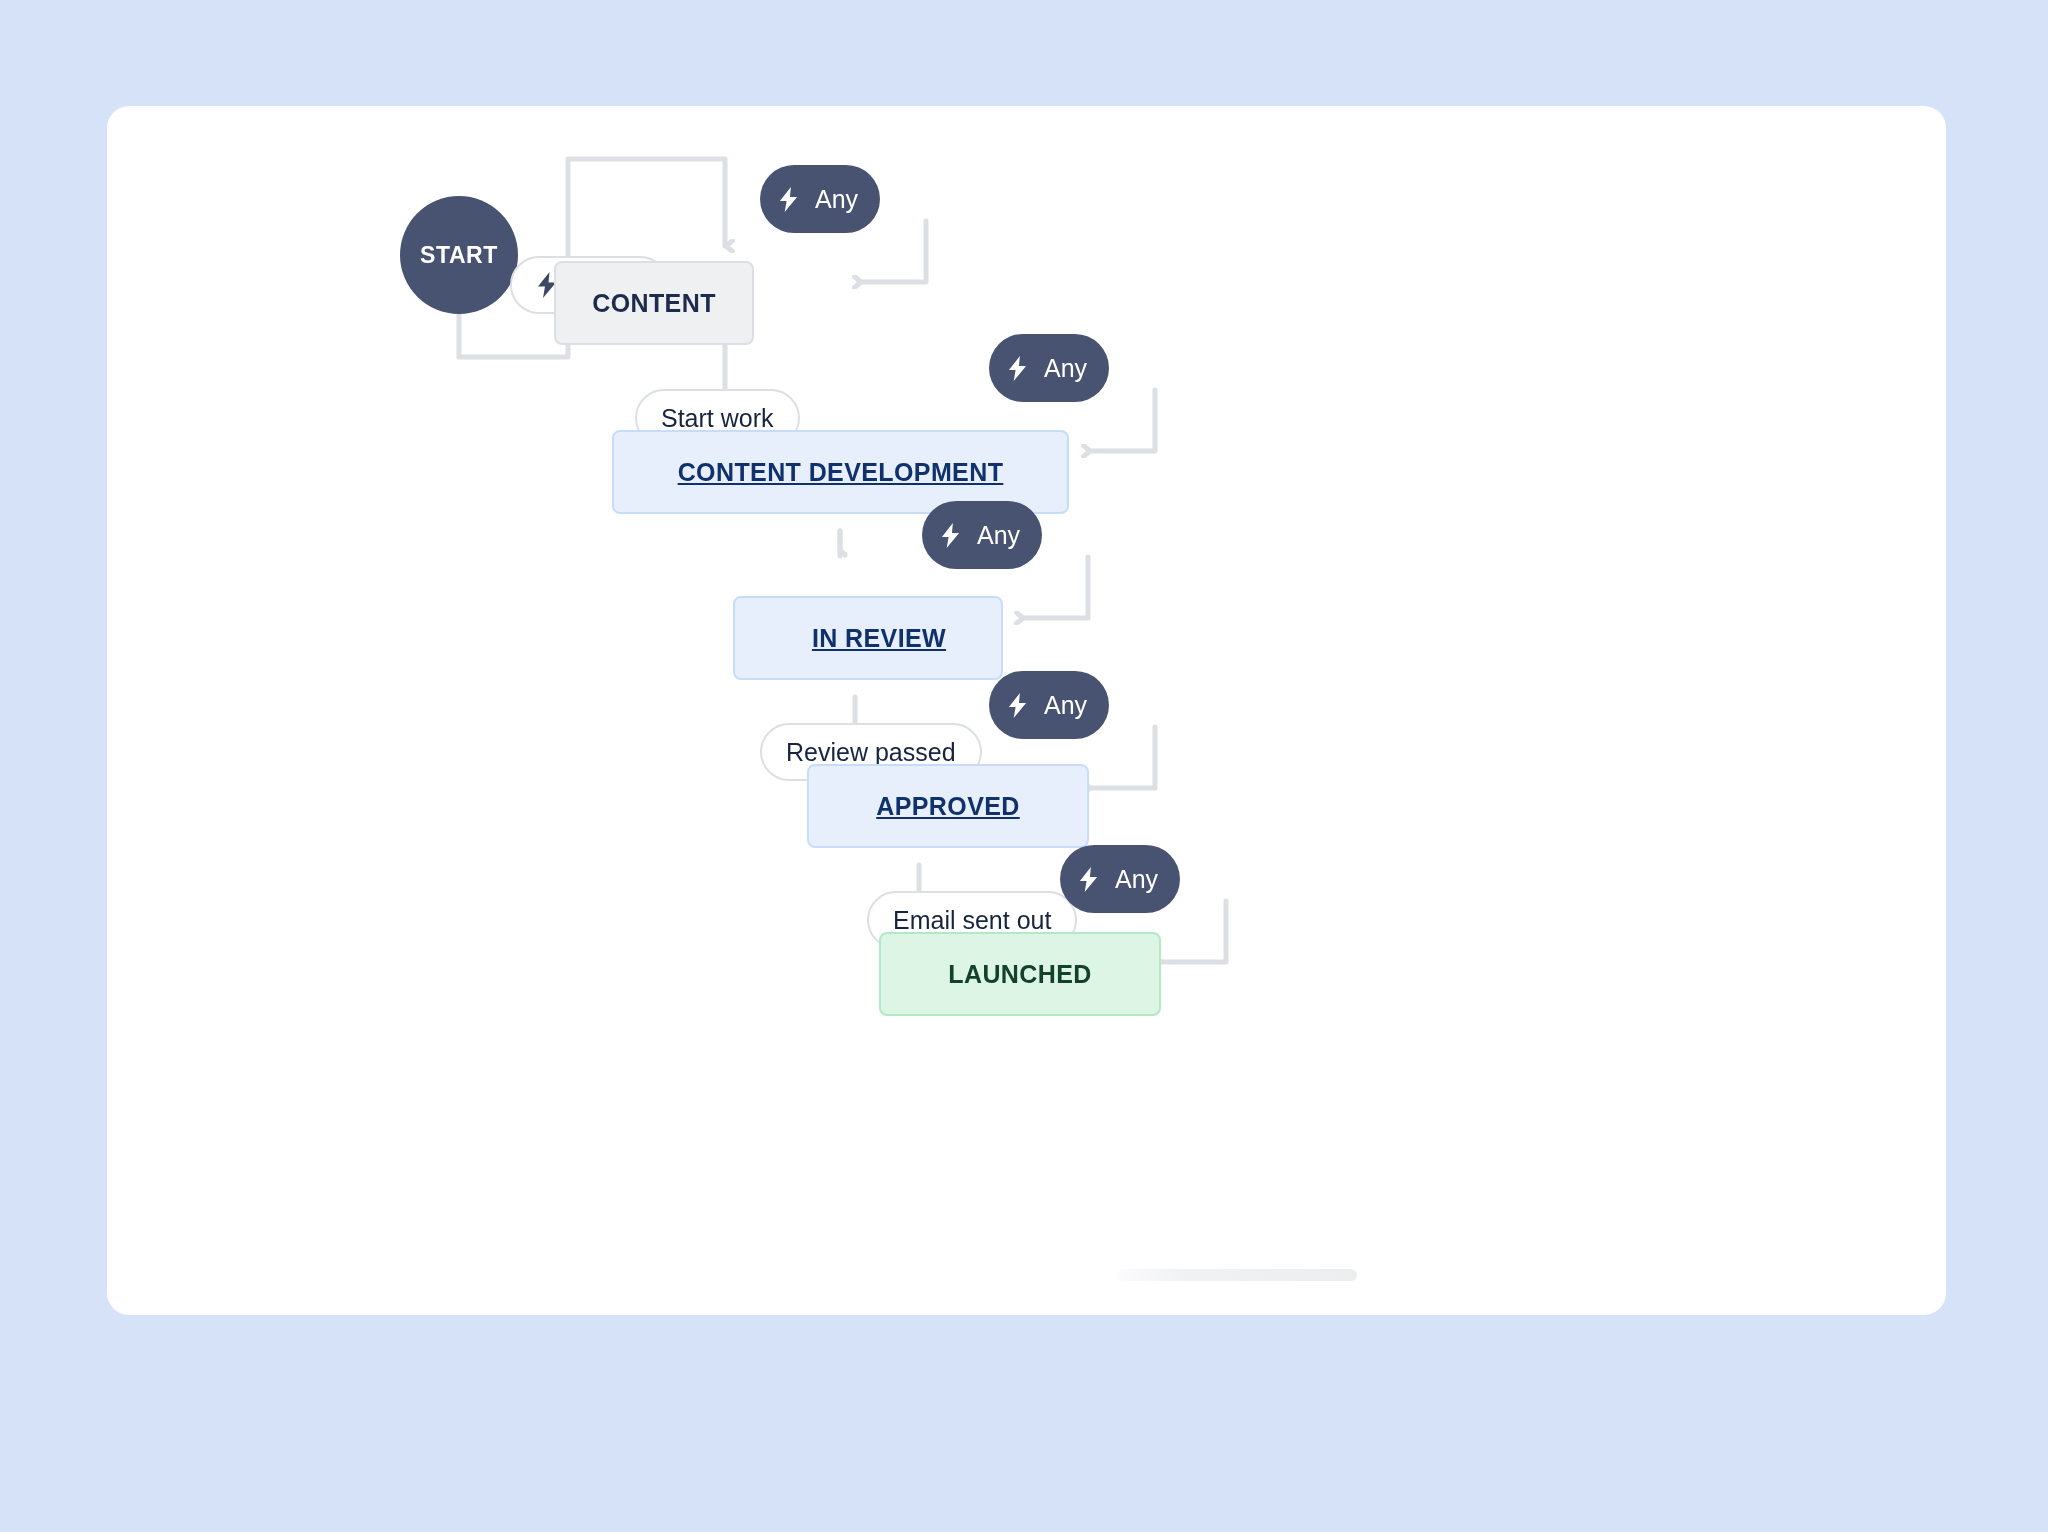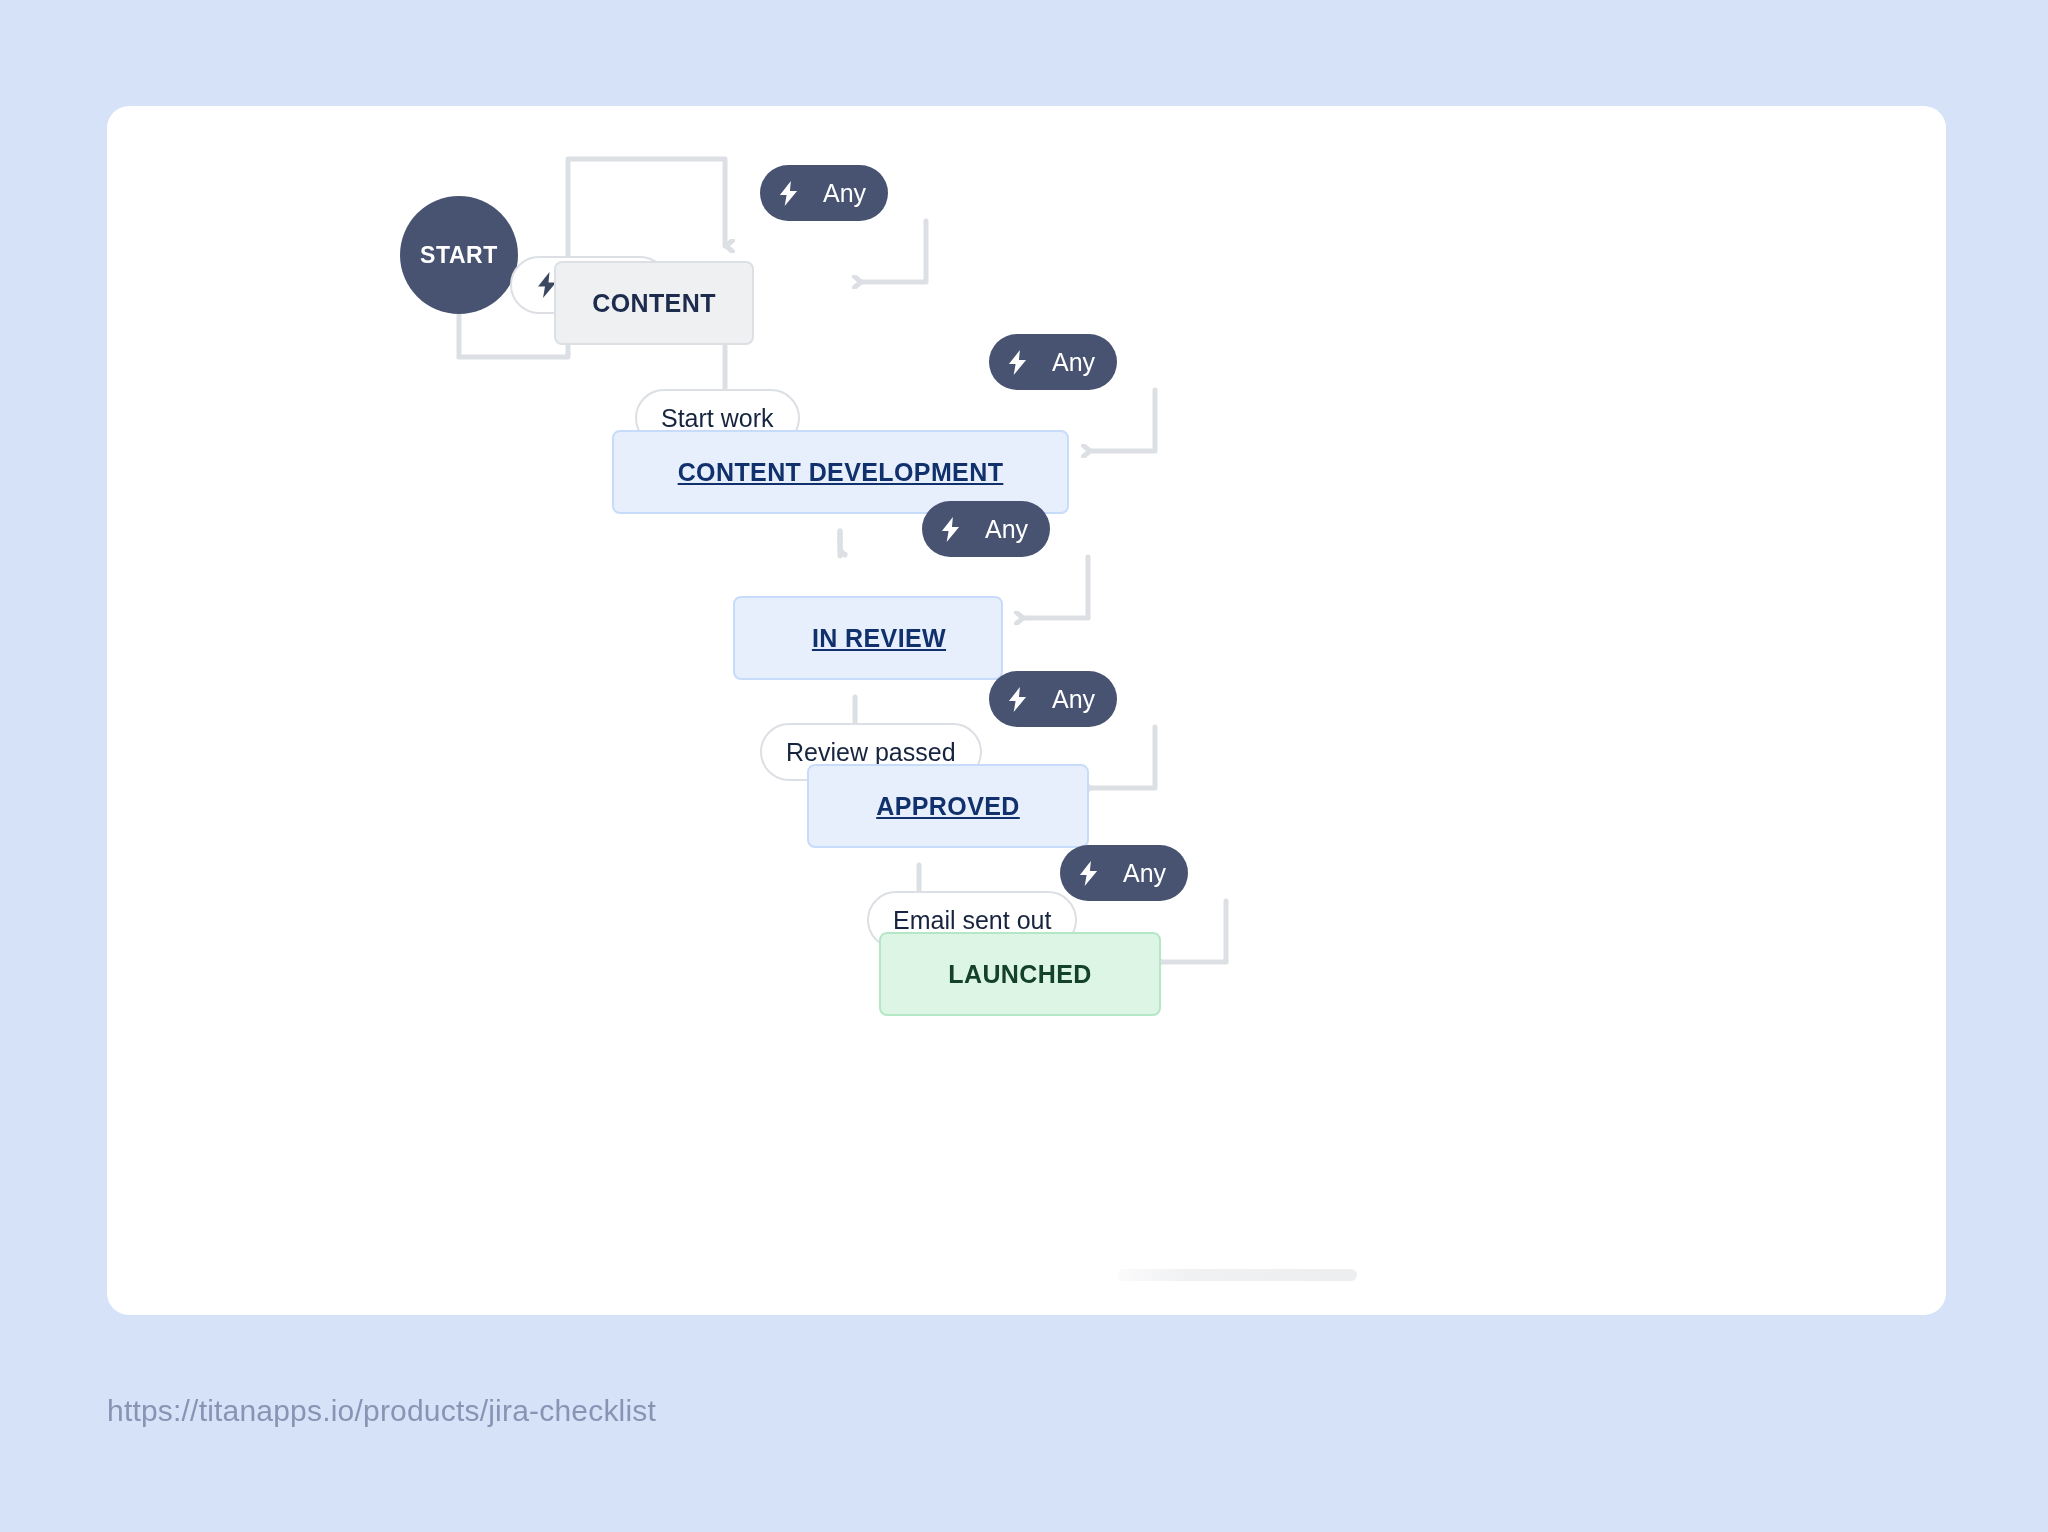--- a/index.html
+++ b/index.html
@@ -108,28 +108,28 @@
     color: #17243f;
     font-size: 25px;
     font-weight: normal;
     padding: 0 24px;
     gap: 10px;
     white-space: nowrap;
   }
 
   
   .badge {
-    height: 56px;
+    height: 68px;
     border-radius: 999px;
     background: #475371;
     color: #ffffff;
     font-size: 25px;
     font-weight: normal;
     padding: 0 22px 0 18px;
-    gap: 24px;
+    gap: 16px;
     white-space: nowrap;
   }
 
   .bolt {
     display: inline-flex;
     align-items: center;
     flex: 0 0 auto;
   }
 
   
@@ -287,15 +287,14 @@
           </svg>
         </span>
         <span>Any</span>
       </div>
 
       <div class="scrollbar"></div>
 
     </div>
   </div>
 
-  <div class="url">https://titanapps.io/products/jira-checklist</div>
 
 </div>
 
 </body></html>

